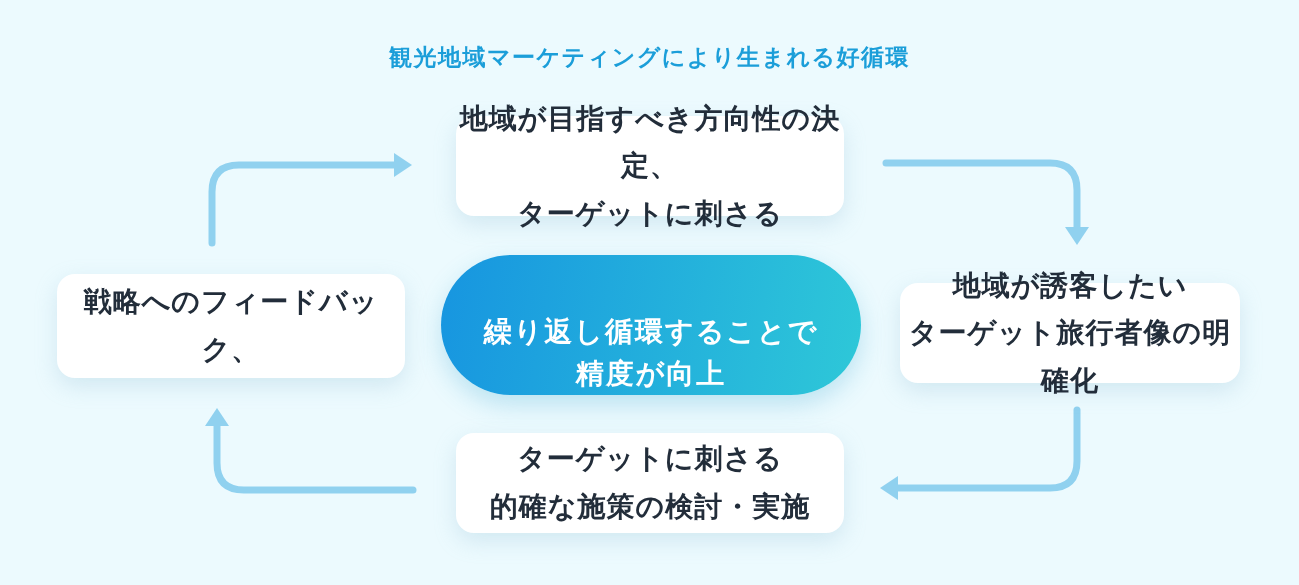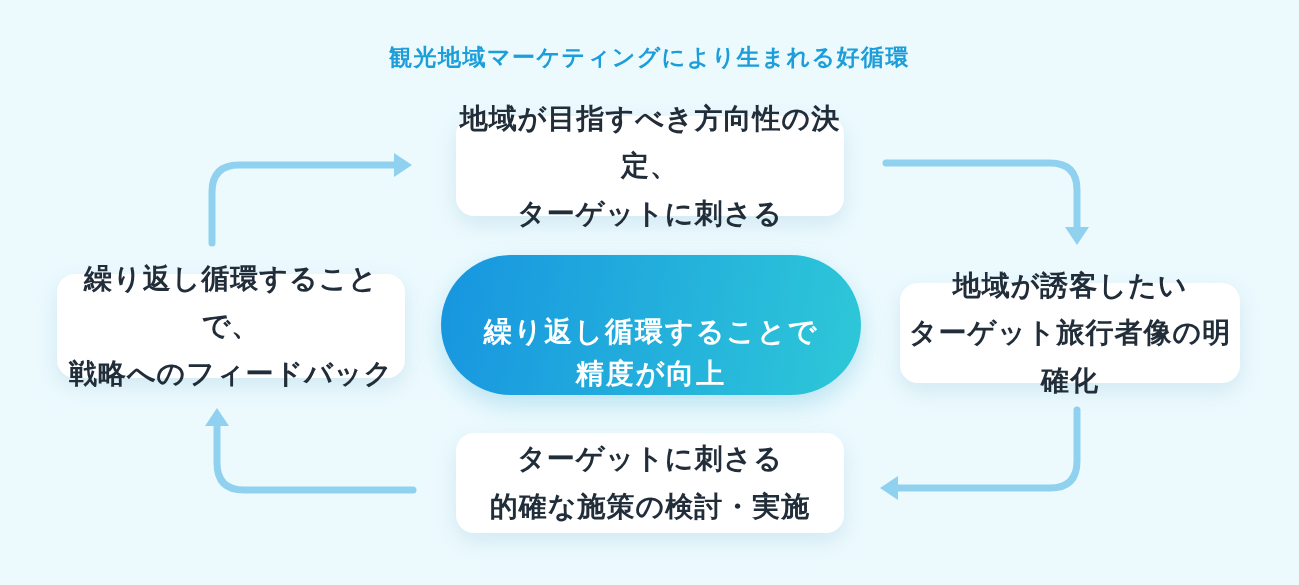--- a/index.html
+++ b/index.html
@@ -102,22 +102,21 @@
     <div>地域が誘客したい</div>
     <div>ターゲット旅行者像の明確化</div>
   </div>
 
   <div class="box box-bottom">
     <div>ターゲットに刺さる</div>
     <div>的確な施策の検討・実施</div>
   </div>
 
   <div class="box box-left">
-    <div>繰り返し循環することで、</div>
-    <div>戦略へのフィードバック</div>
+    <div>戦略へのフィードバック、</div>
   </div>
 
   <div class="pill">
     <div>繰り返し循環することで</div>
     <div>精度が向上</div>
   </div>
 
 </div>
 
 </body></html>

